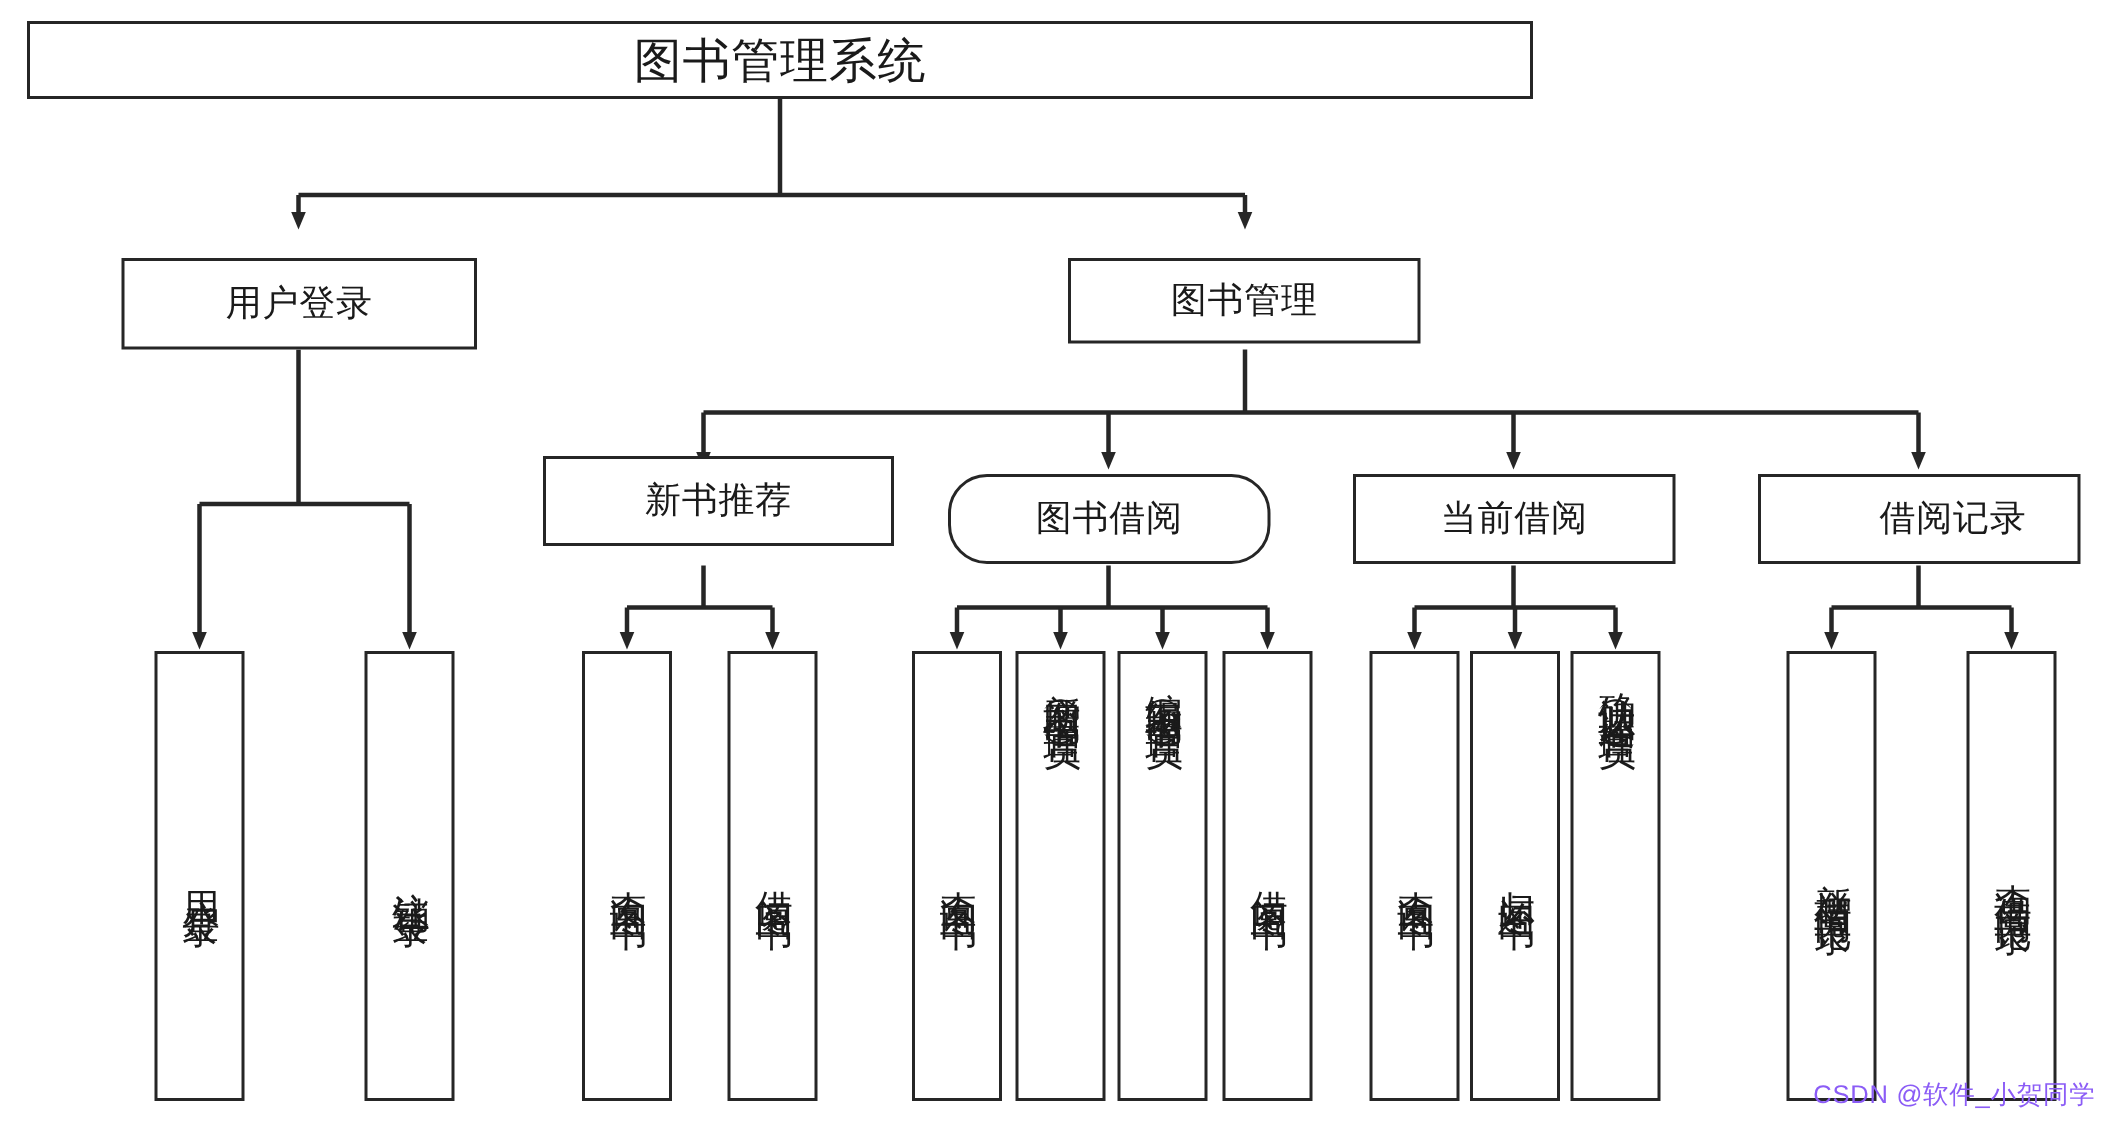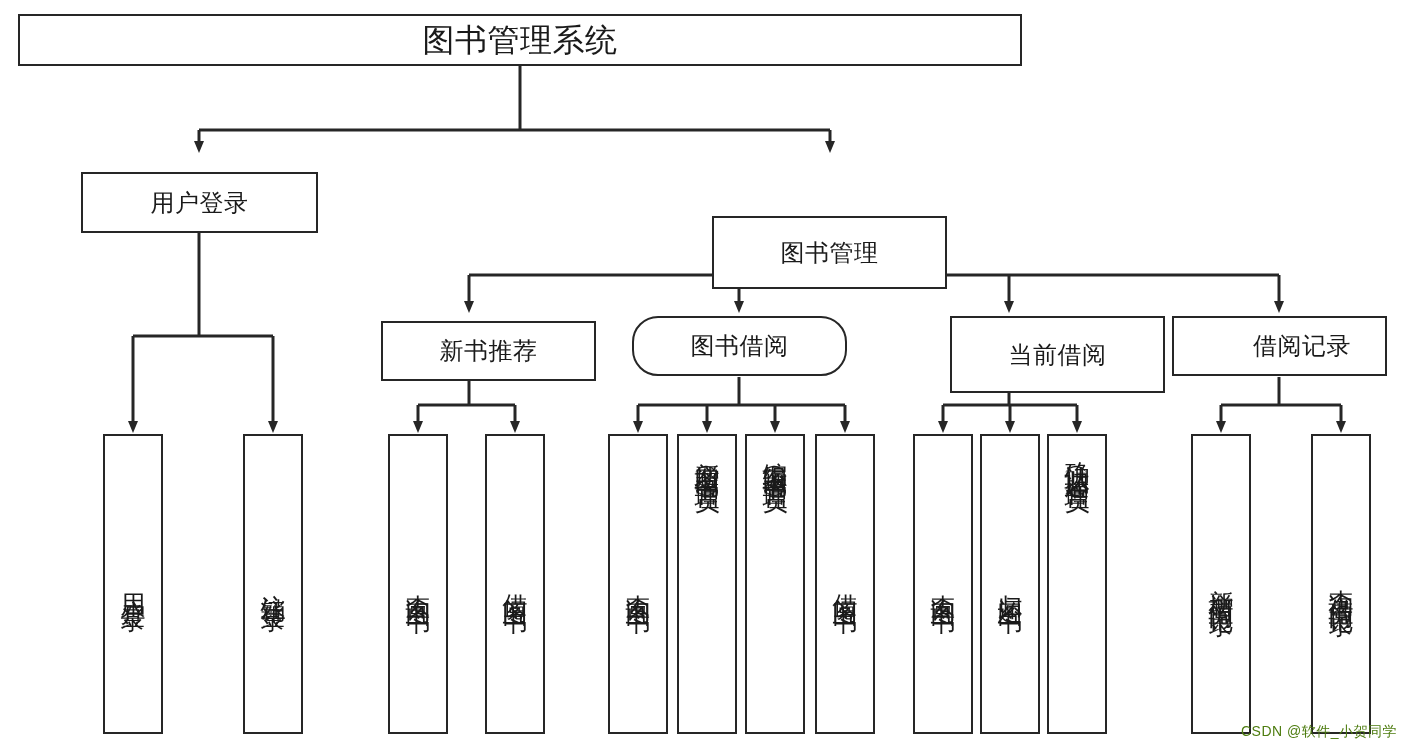--- a/index.html
+++ b/index.html
@@ -67,22 +67,22 @@
     letter-spacing: 4px;
   }
   .v-node.centerY {
     align-items: center;
     padding-top: 0;
   }
   #watermark {
     position: absolute;
     right: 8px;
     bottom: 6px;
-    font-size: 14px;
-    color: #4d7c0f;
+    font-size: 17px;
+    color: #8b5cf6;
     white-space: nowrap;
     letter-spacing: 0.5px;
   }
 </style>
 </head>
 <body>
 
 <div id="canvas">
 
   <svg id="edges" viewBox="0 0 1405 747">
@@ -135,31 +135,31 @@
     </g>
   </svg>
 
   <div class="node h-node root" style="left:18px; top:14px; width:1004px; height:52px;">
     <span class="node-label">图书管理系统</span>
   </div>
 
   <div class="node h-node" style="left:81px; top:172px; width:237px; height:61px;">
     <span class="node-label">用户登录</span>
   </div>
-  <div class="node h-node" style="left:712px; top:172px; width:235px; height:73px;margin-top:44px;">
+  <div class="node h-node" style="left:712px; top:172px; width:235px; height:57px;">
     <span class="node-label">图书管理</span>
   </div>
 
-  <div class="node h-node" style="left:362px; top:321px; width:215px; height:60px;margin-left:19px;">
+  <div class="node h-node" style="left:362px; top:304px; width:234px; height:60px;">
     <span class="node-label">新书推荐</span>
   </div>
   <div class="node h-node" style="left:632px; top:316px; width:215px; height:60px;border-radius:26px;">
     <span class="node-label">图书借阅</span>
   </div>
-  <div class="node h-node" style="left:902px; top:316px; width:215px; height:77px;margin-left:48px;">
+  <div class="node h-node" style="left:902px; top:316px; width:215px; height:60px;">
     <span class="node-label">当前借阅</span>
   </div>
   <div class="node h-node" style="left:1172px; top:316px; width:215px; height:60px;padding-left:45px;">
     <span class="node-label">借阅记录</span>
   </div>
 
   <div class="node v-node centerY" style="left:103px; top:434px; width:60px; height:300px;">
     <span class="node-label">用户登录</span>
   </div>
   <div class="node v-node centerY" style="left:243px; top:434px; width:60px; height:300px;">

